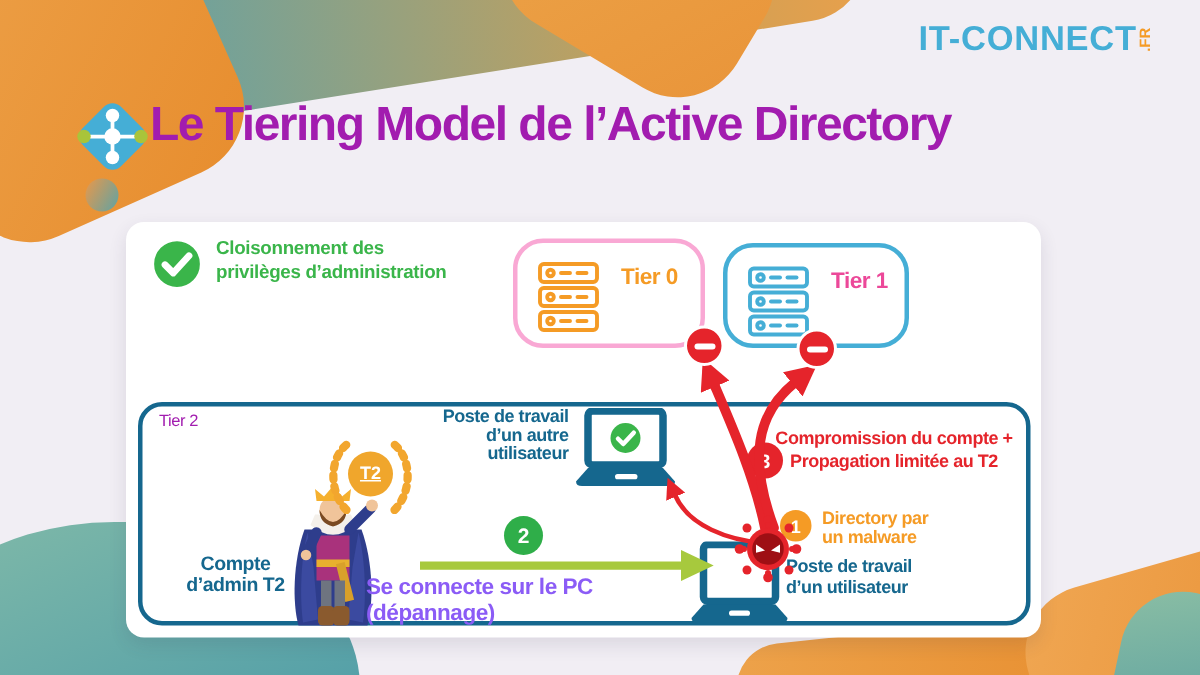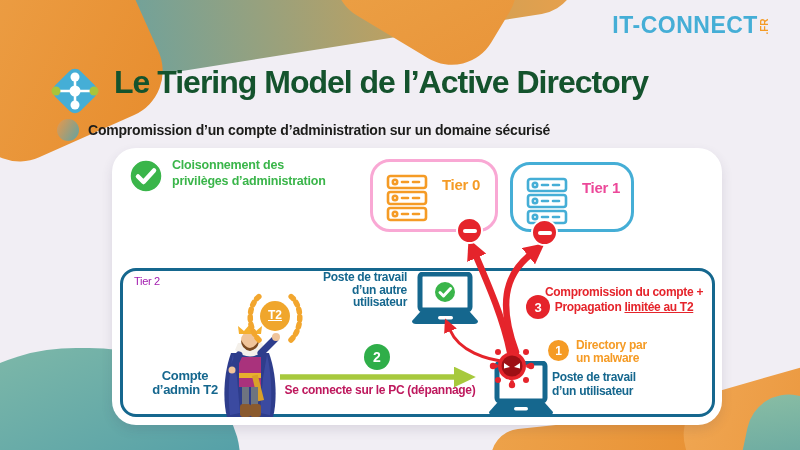--- a/index.html
+++ b/index.html
@@ -23,30 +23,30 @@
     background:linear-gradient(160deg,#8cbfa4,#44919f);border-radius:42px;transform:rotate(12deg);}
 
   
   [data-name=brand-logo]{position:absolute;top:12px;right:26px;display:flex;align-items:flex-start;z-index:5;}
   [data-name=brand-logo-text]{color:#45aed6;font-size:23px;font-weight:bold;letter-spacing:.5px;}
   [data-name=brand-logo-suffix]{color:#f59b25;font-size:10px;font-weight:bold;display:inline-block;
     transform:rotate(-90deg) translate(-9px,-2px);transform-origin:center;}
 
   
   [data-name=title-icon]{position:absolute;left:44px;top:60px;z-index:5;}
-  [data-name=page-title]{position:absolute;left:114px;top:64px;width:680px;color:#14532d;
+  [data-name=page-title]{position:absolute;left:100px;top:64px;width:680px;color:#a21caf;
     font-size:32px;font-weight:bold;letter-spacing:-1px;z-index:5;}
   [data-name=subtitle-bullet]{position:absolute;left:57px;top:119px;width:22px;height:22px;border-radius:50%;
     background:linear-gradient(120deg,#e9984a,#5fa3a4);z-index:5;}
   [data-name=page-subtitle]{position:absolute;left:88px;top:122px;color:#1c1c1a;font-size:14px;
     font-weight:bold;letter-spacing:-.2px;z-index:5;}
 
   
-  [data-name=main-card]{position:absolute;left:112px;top:148px;width:610px;height:277px;background:#fff;
-    border-radius:24px;box-shadow:0 5px 12px rgba(60,50,80,.12);z-index:10;}
+  [data-name=main-card]{position:absolute;left:84px;top:148px;width:610px;height:277px;background:#fff;
+    border-radius:12px;box-shadow:0 5px 12px rgba(60,50,80,.12);z-index:10;}
 
   [data-name=check-circle-icon]{position:absolute;left:17px;top:11px;}
   [data-name=principle-label]{position:absolute;left:60px;top:9px;width:230px;color:#3ab54a;
     font-size:12.5px;font-weight:bold;letter-spacing:-.2px;line-height:16px;}
 
   .tier-box{position:absolute;border-radius:20px;display:flex;align-items:flex-start;padding:12px 10px 0 13px;}
   [data-name=tier0-box]{left:258px;top:11px;width:128px;height:73px;border:3px solid #f9a8d4;}
   [data-name=tier1-box]{left:398px;top:14px;width:124px;height:70px;border:3px solid #45aed6;}
   .tier-label{font-size:15px;font-weight:bold;letter-spacing:-.3px;margin:2px 0 0 14px;}
   [data-name=tier0-label]{color:#f59b25;}
@@ -64,27 +64,27 @@
   [data-name=laurel-badge-label]{position:absolute;left:149px;top:160px;width:28px;text-align:center;
     color:#fff;font-size:12px;font-weight:bold;text-decoration:underline;}
 
   [data-name=other-workstation-label]{position:absolute;left:180px;top:123px;width:115px;text-align:right;
     color:#15678e;font-size:12px;font-weight:bold;letter-spacing:-.3px;line-height:12.5px;}
   [data-name=other-workstation-laptop]{position:absolute;left:300px;top:124px;}
 
   .step-circle{position:absolute;border-radius:50%;color:#fff;font-weight:bold;display:flex;
     align-items:center;justify-content:center;}
   [data-name=step2-circle]{left:252px;top:196px;width:26px;height:26px;background:#2fae49;font-size:14px;}
-  [data-name=step2-label]{position:absolute;left:160px;top:235px;width:216px;text-align:center;
-    color:#be185d;font-size:12px;font-weight:bold;letter-spacing:-.3px;}
+  [data-name=step2-label]{position:absolute;left:160px;top:235px;width:216px;text-align:left;
+    color:#8b5cf6;font-size:15px;font-weight:bold;letter-spacing:-.3px;}
 
   [data-name=step3-circle]{left:414px;top:147px;width:24px;height:24px;background:#e5242b;font-size:13px;}
   [data-name=step3-label]{position:absolute;left:427px;top:137px;width:170px;text-align:center;
     color:#e5242b;font-size:12px;font-weight:bold;letter-spacing:-.3px;line-height:14.5px;}
-  [data-name=step3-underline]{text-decoration:underline;margin-top:43px;}
+  [data-name=step3-underline]{margin-top:43px;}
 
   [data-name=step1-circle]{left:436px;top:192px;width:21px;height:21px;background:#f59b25;font-size:12px;}
   [data-name=step1-label]{position:absolute;left:464px;top:191px;width:110px;color:#f59b25;
     font-size:12px;font-weight:bold;letter-spacing:-.3px;line-height:13px;}
   [data-name=user-workstation-label]{position:absolute;left:440px;top:222px;width:120px;color:#15678e;
     font-size:12px;font-weight:bold;letter-spacing:-.3px;line-height:14px;}
   [data-name=user-workstation-laptop]{position:absolute;left:376px;top:213px;}
 
   
   [data-name=flow-arrows]{position:absolute;left:0;top:0;z-index:20;pointer-events:none;}
@@ -118,21 +118,20 @@
     <line x1="31" y1="17" x2="31" y2="45" stroke="#fff" stroke-width="2.5"></line>
     <line x1="14" y1="31" x2="48" y2="31" stroke="#fff" stroke-width="2.5"></line>
     <circle cx="31" cy="17" r="4.5" fill="#fff"></circle>
     <circle cx="31" cy="31" r="5.5" fill="#fff"></circle>
     <circle cx="31" cy="45" r="4.5" fill="#fff"></circle>
     <circle cx="12" cy="31" r="4.5" fill="#a9c43a"></circle>
     <circle cx="50" cy="31" r="4.5" fill="#a9c43a"></circle>
   </svg>
   <div data-name="page-title">Le Tiering Model de l’Active Directory</div>
   <div data-name="subtitle-bullet"></div>
-  <div data-name="page-subtitle">Compromission d’un compte d’administration sur un domaine sécurisé</div>
 
   <div data-name="main-card">
 
     <svg data-name="check-circle-icon" width="34" height="34" viewBox="0 0 34 34">
       <circle cx="17" cy="17" r="16" fill="#3ab54a" stroke="#fff" stroke-width="1.5"></circle>
       <polyline points="9,17.5 14.5,23 25,11.5" fill="none" stroke="#fff" stroke-width="4.5" stroke-linecap="round" stroke-linejoin="round"></polyline>
     </svg>
     <div data-name="principle-label">
       <div data-name="principle-line1">Cloisonnement des</div>
       <div data-name="principle-line2">privilèges d’administration</div>

